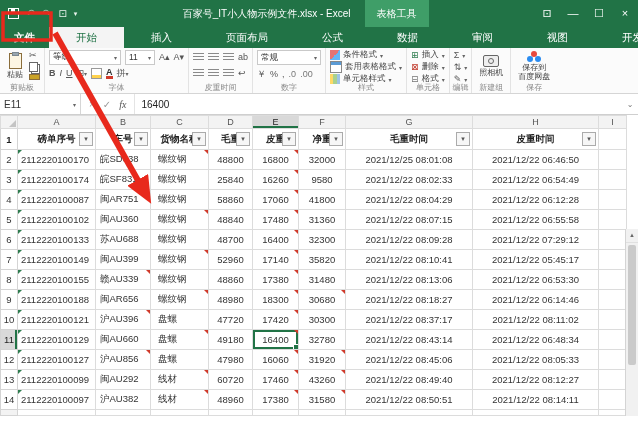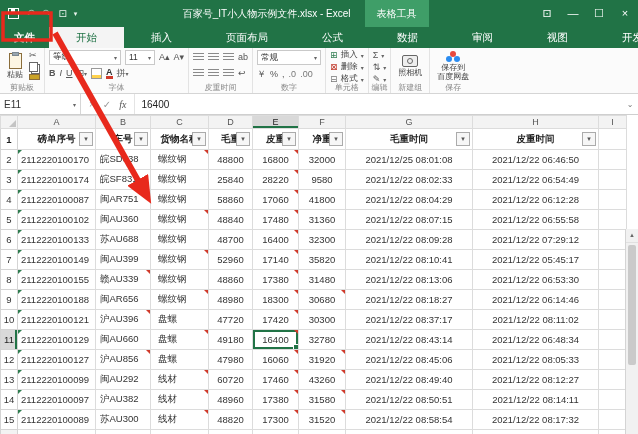--- a/index.html
+++ b/index.html
@@ -207,20 +207,40 @@
         <span class="ic">￥</span>
         <span class="ic">%</span>
         <span class="ic">,</span>
         <span class="ic gray">.0</span>
         <span class="ic gray">.00</span>
       </div>
     </div>
     <div class="glabel">数字</div>
   </div>
 
+  <div class="rgroup">
+    <div class="gcol">
+      <div class="stylerow">
+        <span class="ic-sq ic-cf"></span>
+        <span>条件格式</span>
+          <span class="caret">▾</span>
+      </div>
+      <div class="stylerow">
+        <span class="ic-sq ic-ft"></span>
+        <span>套用表格格式</span>
+          <span class="caret">▾</span>
+      </div>
+      <div class="stylerow">
+        <span class="ic-sq ic-cs"></span>
+        <span>单元格样式</span>
+          <span class="caret">▾</span>
+      </div>
+    </div>
+    <div class="glabel">样式</div>
+  </div>
 
   <div class="rgroup">
     <div class="gcol">
       <div class="stylerow">
         <span class="ic green">⊞</span>
         <span>插入</span>
           <span class="caret">▾</span>
       </div>
       <div class="stylerow">
         <span class="ic red">⊠</span>
@@ -341,21 +361,21 @@
           <td>2021/12/22 06:46:50</td>
           <td></td>
         </tr>
 
         <tr class="data-row">
           <td class="rn">3</td>
           <td class="flag-green">2112220100174</td>
           <td>皖SF831</td>
           <td>螺纹钢</td>
           <td>25840</td>
-          <td class="flag-red">28220</td>
+          <td class="flag-red">16260</td>
           <td>9580</td>
           <td>2021/12/22 08:02:33</td>
           <td>2021/12/22 06:54:49</td>
           <td></td>
         </tr>
 
         <tr class="data-row">
           <td class="rn">4</td>
           <td class="flag-green">2112220100087</td>
           <td>闽AR751</td>
@@ -491,32 +511,20 @@
           <td>沪AU382</td>
           <td class="flag-red">线材</td>
           <td>48960</td>
           <td class="flag-red">17380</td>
           <td class="flag-red">31580</td>
           <td>2021/12/22 08:50:51</td>
           <td>2021/12/22 08:14:11</td>
           <td></td>
         </tr>
 
-        <tr class="data-row">
-          <td class="rn">15</td>
-          <td class="flag-green">2112220100089</td>
-          <td>苏AU300</td>
-          <td class="flag-red">线材</td>
-          <td>48820</td>
-          <td class="flag-red">17300</td>
-          <td class="flag-red">31520</td>
-          <td>2021/12/22 08:58:54</td>
-          <td>2021/12/22 08:17:32</td>
-          <td></td>
-        </tr>
       <tr class="sliver">
         <td class="rn"></td>
           <td></td>
           <td></td>
           <td></td>
           <td></td>
           <td></td>
           <td></td>
           <td></td>
           <td></td>

